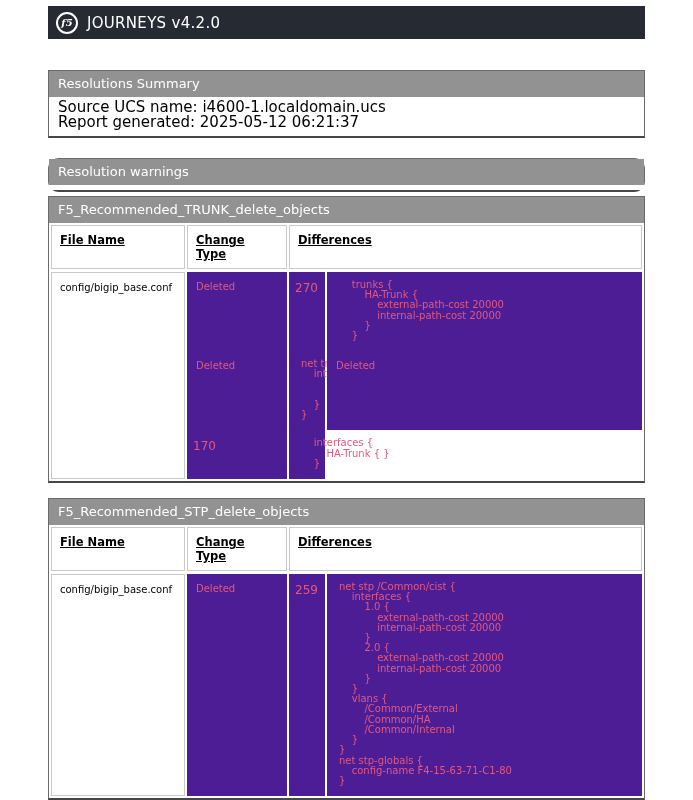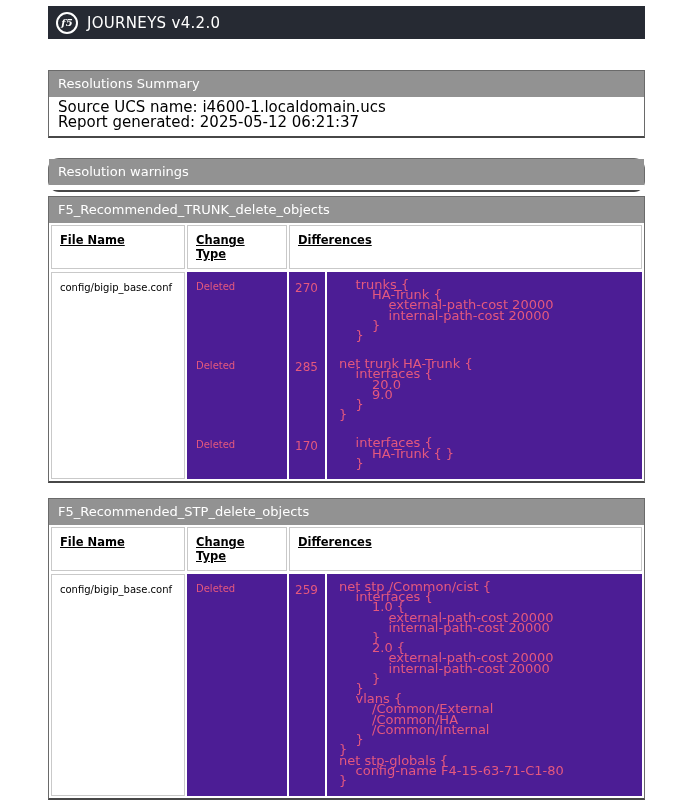--- a/index.html
+++ b/index.html
@@ -74,21 +74,21 @@
     grid-template-columns: 100px 36px 1fr;
     column-gap: 2px;
     background: #fff;
   }
   .ct-cell, .ln-cell, .code-cell { background: #4c1d95; color: #e4587e; }
   .ct-cell { font-size: 10px; padding: 9px 0 0 9px; }
   .ln-cell { font-size: 12px; padding: 9px 0 0 6px; }
   .code-cell { padding: 8px 4px 10px 12px; }
   .code-cell pre {
     font-family: "DejaVu Sans", "Liberation Sans", sans-serif;
-    font-size: 13px;
+    font-size: 10px;
     line-height: 10.2px;
     white-space: pre;
     color: #e4587e;
   }
 </style>
 </head>
 <body>
 
 <div class="page">
 
@@ -128,21 +128,20 @@
           <div class="code-cell">
               <pre>    trunks {
         HA-Trunk {
             external-path-cost 20000
             internal-path-cost 20000
         }
     }</pre>
             </div>
 
           <div class="ct-cell">Deleted</div>
-          <div class="ln-cell">285</div>
           <div class="code-cell">
               <pre>net trunk HA-Trunk {
     interfaces {
         20.0
         9.0
     }
 }</pre>
             </div>
 
           <div class="ct-cell">Deleted</div>

